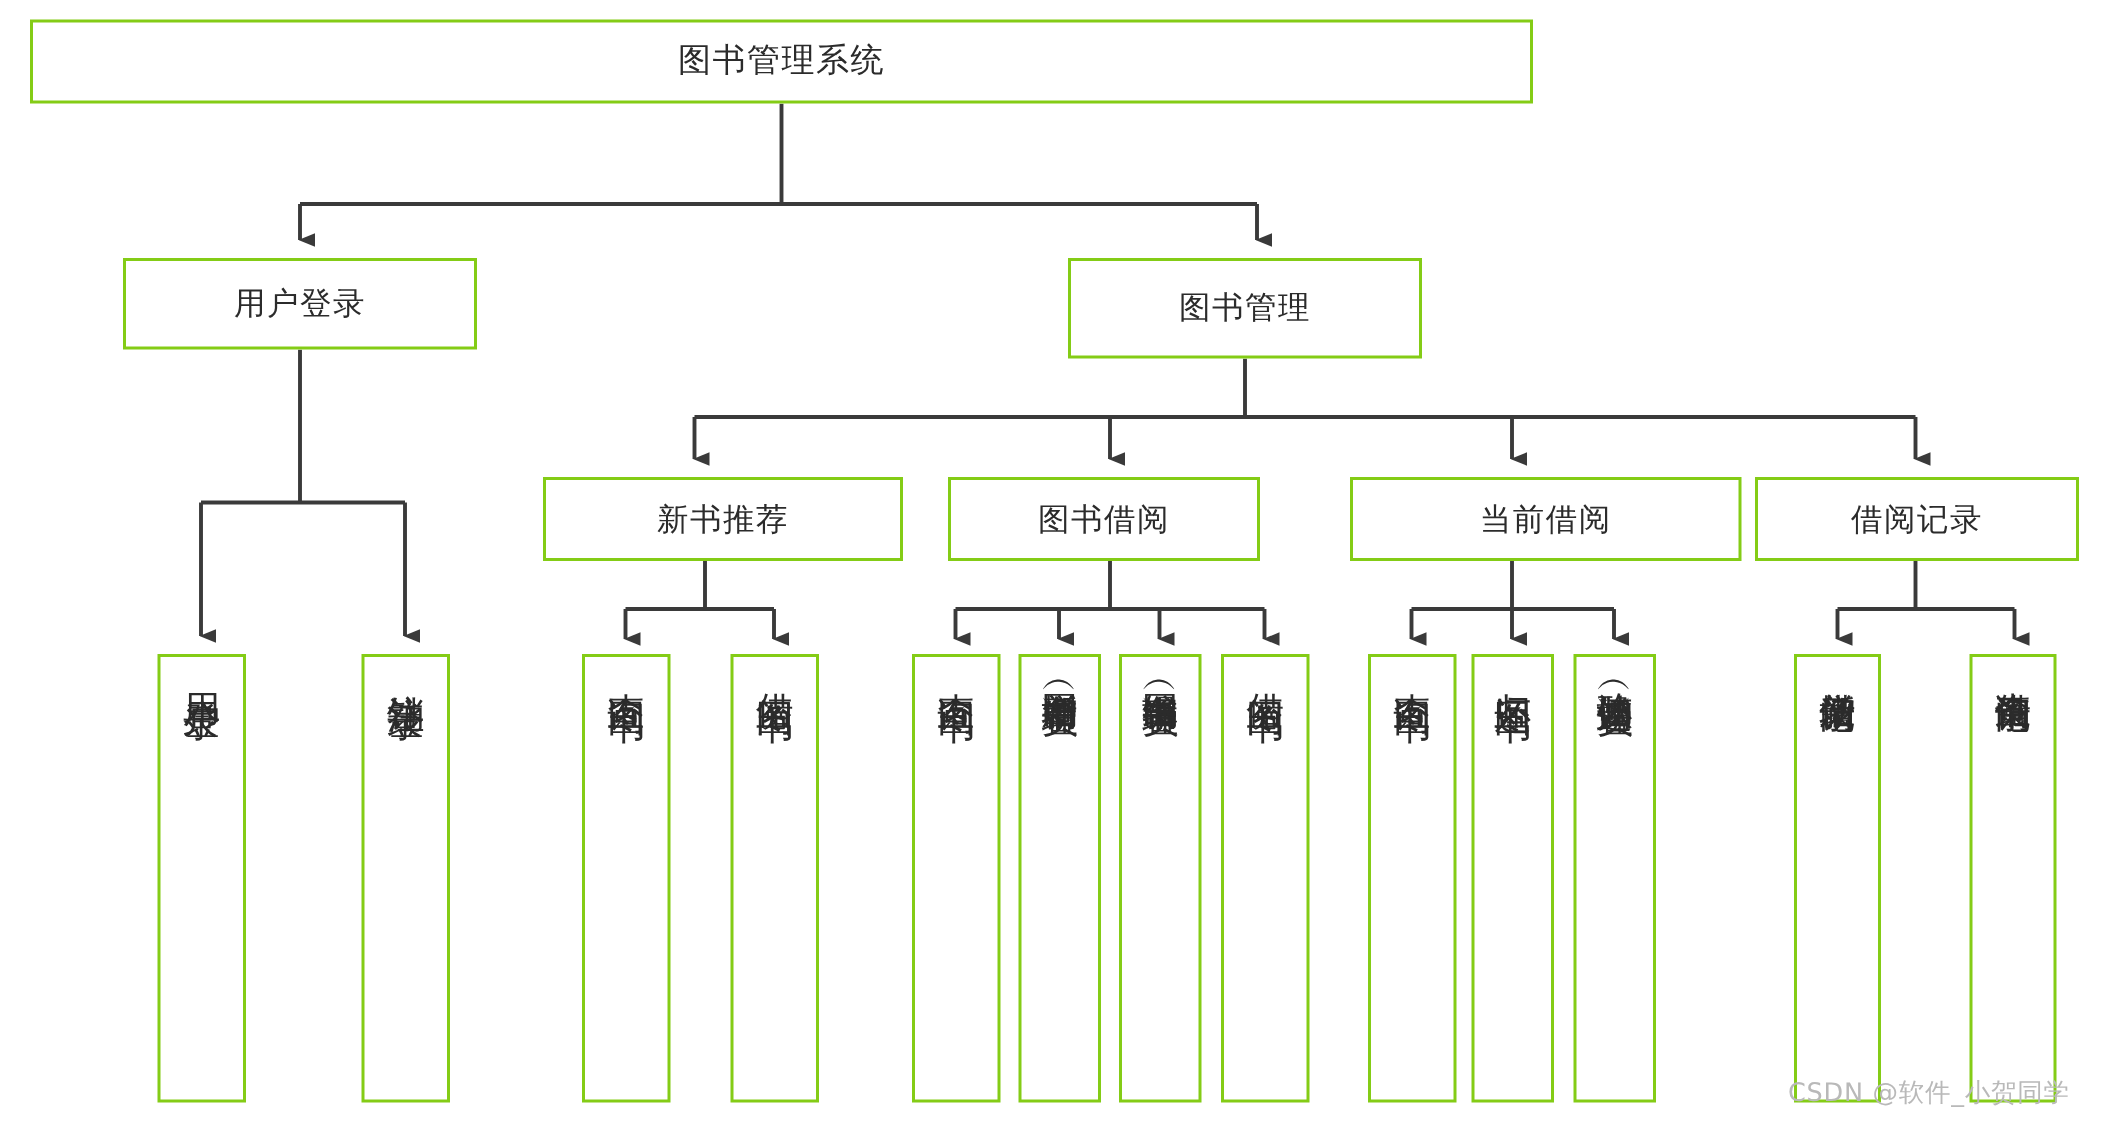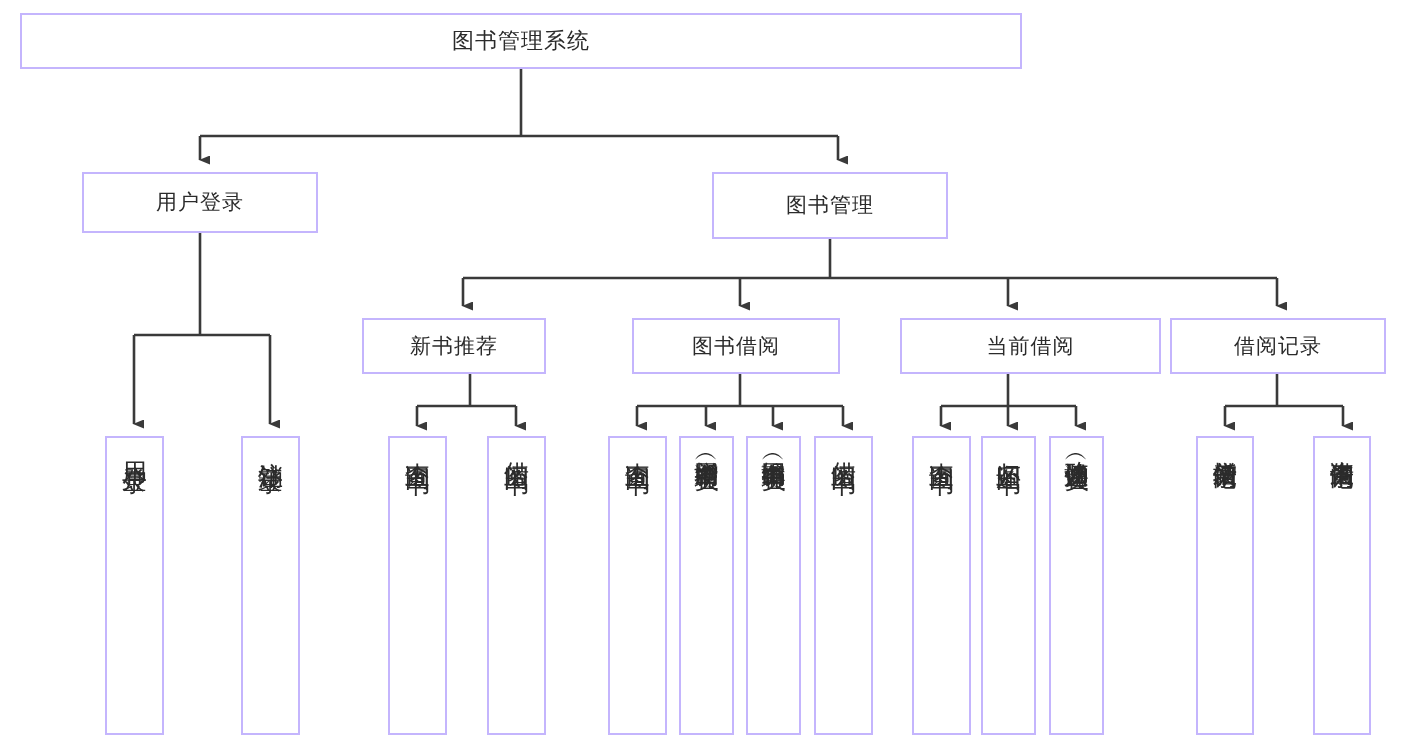--- a/index.html
+++ b/index.html
@@ -23,21 +23,21 @@
     left: 0;
     top: 0;
     width: 1405px;
     height: 747px;
     pointer-events: none;
   }
   .node {
     position: absolute;
     box-sizing: border-box;
     background: #ffffff;
-    border: 2px solid #c4b5fd;
+    border: 2px solid #84cc16;
     display: flex;
     align-items: center;
     justify-content: center;
     color: #2b2b2b;
   }
   .node .label {
     display: block;
     text-align: center;
     line-height: 1.18;
     white-space: pre-line;
@@ -138,21 +138,21 @@
   </div>
 
   <div class="node horiz" style="left:82px; top:172px; width:236px; height:61px;">
     <span class="label">用户登录</span>
   </div>
 
   <div class="node horiz" style="left:712px; top:172px; width:236px; height:67px;align-items:center;">
     <span class="label">图书管理</span>
   </div>
 
-  <div class="node horiz" style="left:362px; top:318px; width:184px; height:56px;">
+  <div class="node horiz" style="left:362px; top:318px; width:240px; height:56px;">
     <span class="label">新书推荐</span>
   </div>
 
   <div class="node horiz" style="left:632px; top:318px; width:208px; height:56px;">
     <span class="label">图书借阅</span>
   </div>
 
   <div class="node horiz" style="left:900px; top:318px; width:261px; height:56px;">
     <span class="label">当前借阅</span>
   </div>
@@ -206,14 +206,15 @@
   </div>
 
   <div class="node vert tall" style="left:1196px; top:436px; width:58px; height:299px;">
     <span class="label">新增借阅记录</span>
   </div>
 
   <div class="node vert tall" style="left:1313px; top:436px; width:58px; height:299px;">
     <span class="label">查询借阅记录</span>
   </div>
 
+  <div class="watermark" style="left:1192px; top:717px;">CSDN @软件_小贺同学</div>
 
 </div>
 
 </body></html>

